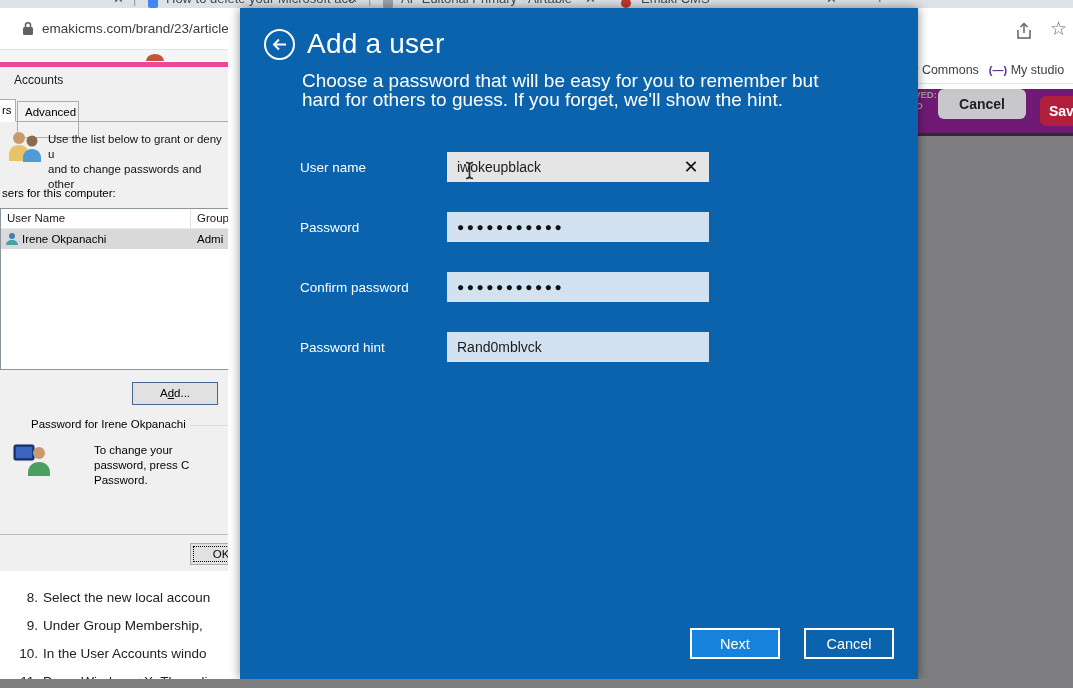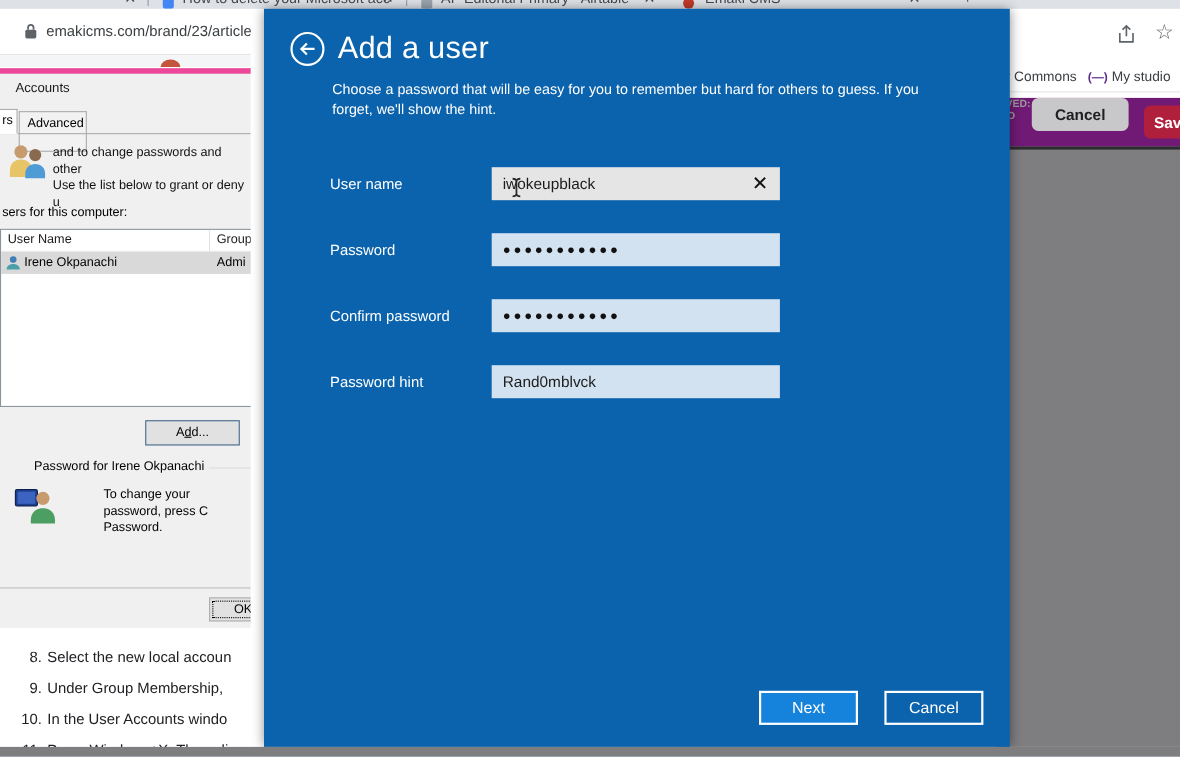--- a/index.html
+++ b/index.html
@@ -61,21 +61,21 @@
   .rp-canvas { flex:1; background:#7e7e81; border-top:3px solid #2d2d30; }
 
   
   .bottom-strip { position:absolute; left:0; top:679px; width:1073px; height:9px; background:#7e7e81; z-index:40; }
 
   
   .dlg { position:absolute; left:228px; top:8px; width:678px; height:671px; background:#0a63ac; z-index:30; box-shadow:0 0 10px rgba(0,0,0,.45); color:#fff;margin-left:12px; }
   .dlg-header { position:absolute; left:24px; top:20px; display:flex; align-items:center; gap:12px; }
   .back-btn { width:31px; height:31px; border:2px solid #fff; border-radius:50%; display:flex; align-items:center; justify-content:center; background:transparent; color:#fff; }
   .dlg-title { font-size:28px; font-weight:normal; letter-spacing:.2px; }
-  .dlg-desc { position:absolute; left:62px; top:63px; width:545px; font-size:13px; line-height:19px; }
+  .dlg-desc { position:absolute; left:62px; top:63px; width:545px; font-size:19px; line-height:19px; }
   .frow { position:absolute; left:60px; width:560px; height:30px; display:flex; align-items:center; }
   .frow .flabel { width:147px; font-size:13.5px; }
   .ffield { position:relative; width:262px; height:30px; background:#d3e2f0; display:flex; align-items:center; padding:0 10px; font-size:14px; color:#1c1c1c; }
   .ffield.active { background:#e5e5e5; }
   .ffield .dots { font-size:12px; letter-spacing:2.5px; font-weight:bold; color:#111; }
   .clear-x { position:absolute; right:6px; top:3px; width:24px; height:24px; background:transparent; border:none; font-size:18px; color:#111; line-height:22px; text-align:center; font-family:inherit; }
   .dlg-buttons { position:absolute; right:24px; top:620px; display:flex; gap:24px; }
   .btn-next { width:90px; height:31px; background:#1583dc; border:2px solid #fff; color:#fff; font-family:inherit; font-size:14.5px; }
   .btn-cancel { width:90px; height:31px; background:transparent; border:2px solid #fff; color:#fff; font-family:inherit; font-size:14.5px; }
   .ibeam { position:absolute; left:224px; top:153px; z-index:5; }
@@ -124,22 +124,22 @@
 
     <span style="position:absolute;left:6px;top:62px">
       <svg width="38" height="36" viewBox="0 0 38 36">
         <circle cx="13" cy="9" r="6" fill="#c89b6e"></circle>
           <path d="M3 26c0-6 4-10 10-10s10 4 10 10v6H3z" fill="#e8c468"></path>
         <circle cx="26" cy="12" r="5.5" fill="#8a6a4f"></circle>
           <path d="M17 29c0-5.5 3.8-9 9-9s9 3.5 9 9v4H17z" fill="#4f9bd6"></path>
       </svg>
     </span>
     <div class="ua-intro">
+      <div>Use the list below to grant or deny u</div>
       <div>and to change passwords and other</div>
-      <div>Use the list below to grant or deny u</div>
     </div>
 
     <div class="ua-listlabel">sers for this computer:</div>
 
     <div class="ua-list">
       <div class="ua-list-header">
         <div class="ua-col1">User Name</div>
         <div class="ua-col2">Group</div>
       </div>
       <div class="ua-row">

